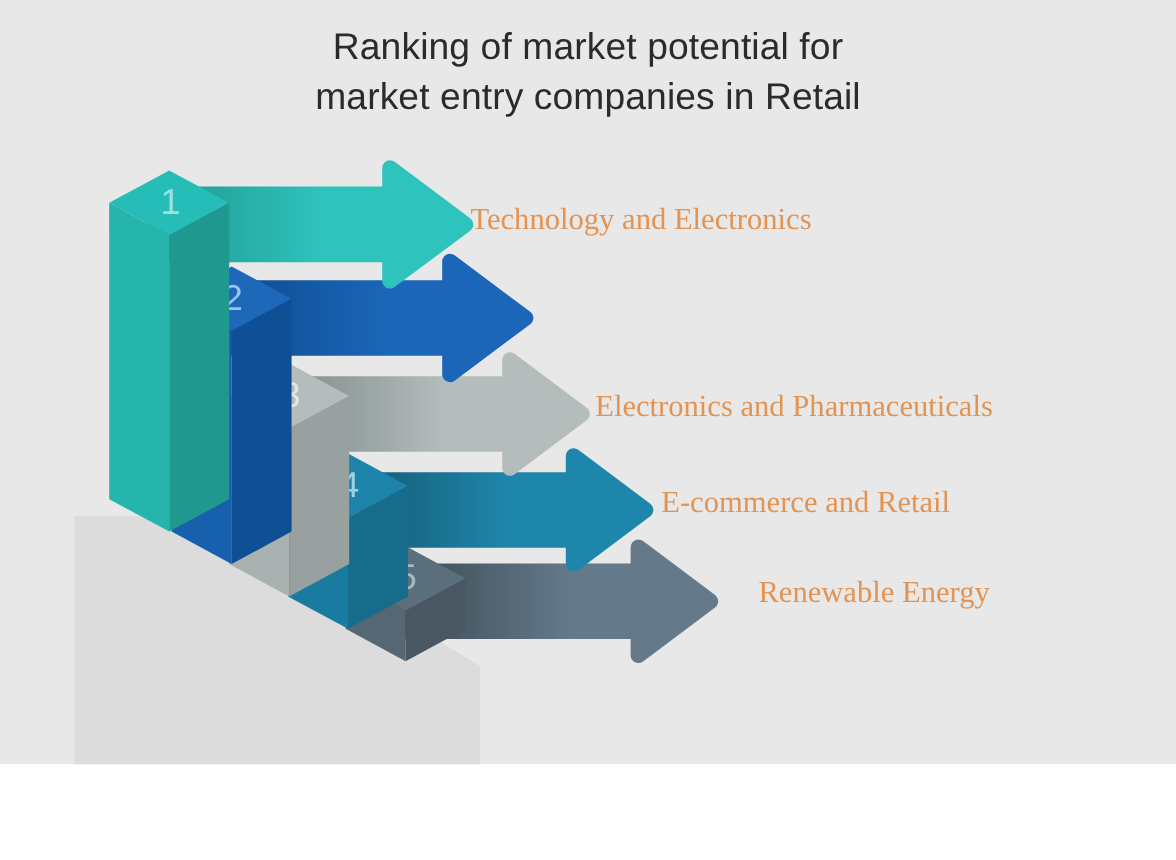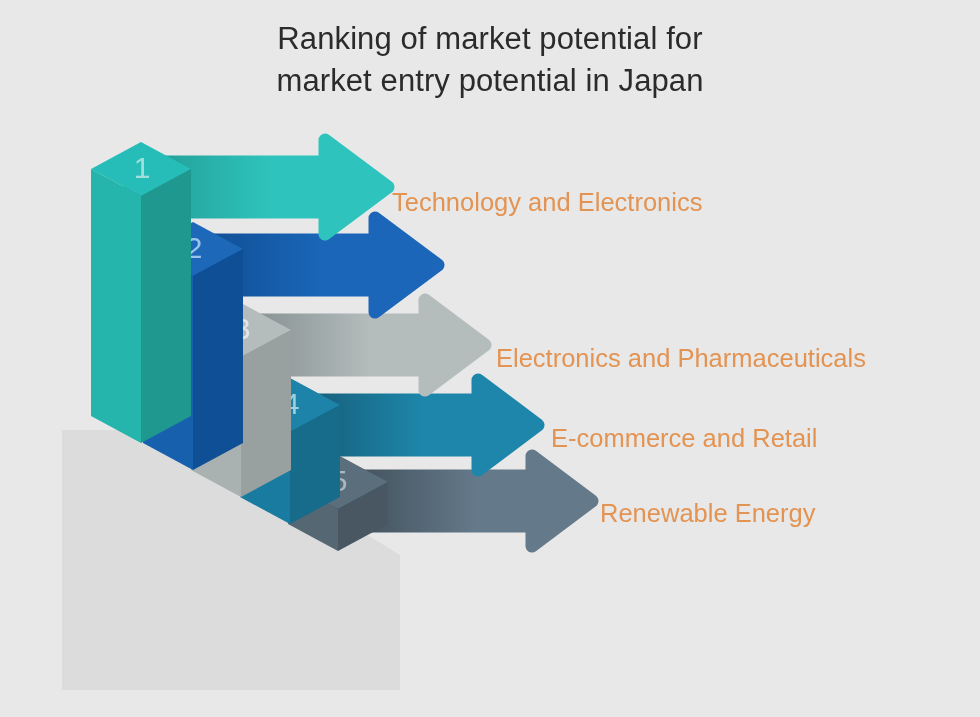--- a/index.html
+++ b/index.html
@@ -3,21 +3,21 @@
 <meta charset="utf-8">
 <style>
   html, body {
     margin: 0;
     padding: 0;
     background: #ffffff;
   }
   #infographic {
     position: relative;
     width: 980px;
-    height: 717px;
+    height: 637px;
     background: #e8e8e8;
     overflow: hidden;
     font-family: "Liberation Sans", sans-serif;
   }
   #stage-svg {
     position: absolute;
     left: 0;
     top: 0;
     width: 980px;
     height: 717px;
@@ -33,27 +33,26 @@
   .title-line {
     font-family: "Liberation Sans", sans-serif;
     font-size: 31px;
     font-weight: 400;
     color: #2b2b2b;
     line-height: 1.36;
     letter-spacing: 0.1px;
   }
   .rank-label {
     position: absolute;
-    font-family: Liberation Sans, sans-serif;
+    font-family: Liberation Serif, serif;
     font-size: 25.5px;
     font-weight: 400;
     color: #e39352;
     white-space: nowrap;
     line-height: 1;
-    margin-top: 20px;
   }
   .logo-wrap {
     position: absolute;
     left: 648px;
     top: 593px;
     width: 272px;
     height: 92px;
   }
   .logo-svg { position: absolute; left: 0; top: 0; }
   .logo-text-titan {
@@ -77,21 +76,21 @@
     line-height: 1;
   }
 </style>
 </head>
 <body>
 
 <div id="infographic">
 
   <div class="title-block">
     <div class="title-line">Ranking of market potential for</div>
-    <div class="title-line">market entry potential in Japan</div>
+    <div class="title-line">market entry companies in Retail</div>
   </div>
 
   <svg id="stage-svg" viewBox="0 0 980 717">
     <defs>
       <linearGradient id="ag1" x1="0" y1="0" x2="1" y2="0">
         <stop offset="0%" stop-color="#1f9890"></stop>
         <stop offset="55%" stop-color="#2ec4bd"></stop>
         <stop offset="100%" stop-color="#2ec4bd"></stop>
       </linearGradient>
       <linearGradient id="ag2" x1="0" y1="0" x2="1" y2="0">
@@ -170,16 +169,16 @@
       <polygon points="141,142 191,169 141,196 91,169" fill="#26bdb8"></polygon>
       <polygon points="91,169 141,196 141,443 91,416" fill="#25b5ac"></polygon>
       <polygon points="141,196 191,169 191,416 141,443" fill="#1f9890"></polygon>
       <text x="142" y="178" font-family="Liberation Sans, sans-serif" font-size="30" fill="#9fe0dd" text-anchor="middle">1</text>
     </g>
   </svg>
 
   <div class="rank-label" style="left:392px; top:170px;">Technology and Electronics</div>
   <div class="rank-label" style="left:496px; top:326px;">Electronics and Pharmaceuticals</div>
   <div class="rank-label" style="left:551px; top:406px;">E-commerce and Retail</div>
-  <div class="rank-label" style="left:600px; top:481px;">Renewable Energy</div>
+  <div class="rank-label" style="left:632px; top:481px;">Renewable Energy</div>
 
 
 </div>
 
 </body></html>

